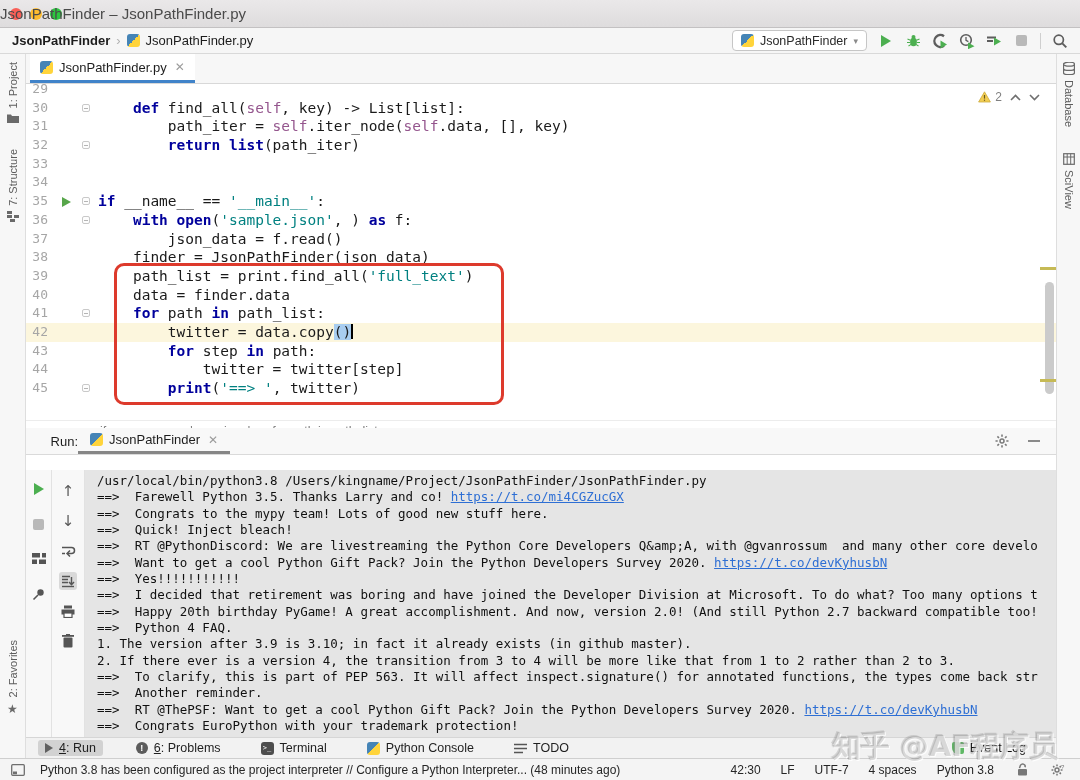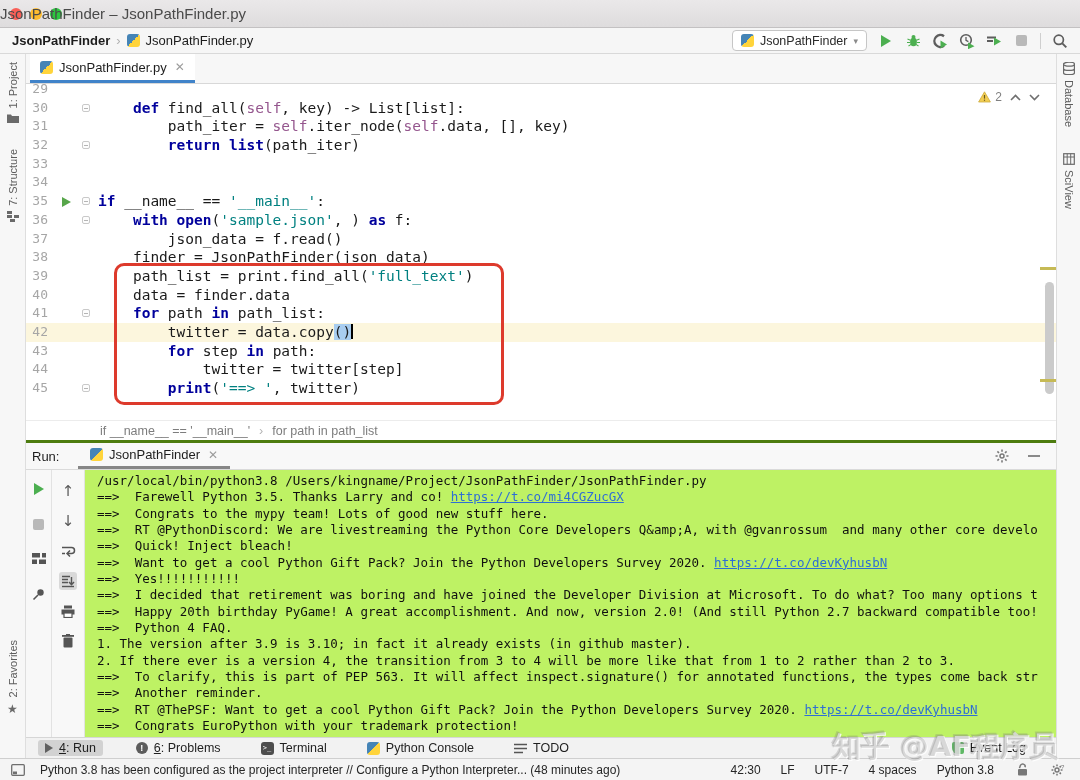--- a/index.html
+++ b/index.html
@@ -75,37 +75,37 @@
     font-family:"Liberation Sans",sans-serif; font-size:12px; color:#808080; }
   .ed-scroll-thumb { position:absolute; right:2px; top:198px; width:9px; height:112px; background:#cbcbcb; border-radius:5px; }
   .stripe-mark { position:absolute; right:0; width:16px; height:3px; background:#c6ba55; }
 
   
   .crumbs2 { position:absolute; left:26px; top:420px; width:1030px; height:23px; background:#fff;
     border-top:1px solid #ececec; border-bottom:3px solid #4d7c0f; display:flex; align-items:center;
     padding-left:74px; gap:9px; font-size:12.5px; color:#7d7d7d; z-index:2; }
 
   
-  .runheader { position:absolute; left:26px; top:443px; width:1030px; height:27px; background:#f8f8f8;
-    border-bottom:1px solid #dadada; display:flex; align-items:stretch; z-index:2; }
+  .runheader { position:absolute; left:26px; top:428px; width:1030px; height:27px; background:#f8f8f8;
+    border-bottom:1px solid #dadada; display:flex; align-items:stretch; z-index:2;text-align:right; }
   .run-label { font-size:13px; color:#1d1d1d; align-self:center; padding-left:6px; width:52px; }
   .run-tab { display:flex; align-items:center; gap:6px; padding:0 12px; font-size:13px; color:#1d1d1d;
     border-bottom:3px solid #868686; }
   .rh-icons { margin-left:auto; display:flex; align-items:center; gap:18px; padding-right:16px; }
   .minim { width:12px; height:2px; background:#8a8a8a; }
 
   
   .runbody { position:absolute; left:26px; top:470px; width:1030px; height:267px; display:flex; z-index:2; }
   .rcol { background:#f8f8f8; border-right:1px solid #e2e2e2; display:flex; flex-direction:column; align-items:center; }
   .rcol1 { width:26px; padding-top:10px; gap:17px; }
   .rcol2 { width:33px; padding-top:12px; gap:12px; }
   .rcol .icn { width:18px; height:18px; }
   .sel-bg { background:#d9d9d9; border-radius:3px; }
   .arrow-ch { font-size:15px; color:#5a5a5a; line-height:1; font-family:"DejaVu Sans",sans-serif; }
-  .console { flex:1; background:#bef264; overflow:hidden; padding:3px 0 0 12px;
+  .console { flex:1; background:#e5e5e5; overflow:hidden; padding:3px 0 0 12px;
     font-family:"DejaVu Sans Mono","Liberation Mono",monospace; font-size:12.5px; line-height:16.35px; color:#101010; }
   .console-line { white-space:pre; }
   .console-link { color:#2e6fd4; text-decoration:underline; cursor:pointer; }
 
   
   .twbar { position:absolute; left:26px; top:737px; width:1030px; height:21px; background:#f2f2f2;
     border-top:1px solid #d6d6d6; display:flex; align-items:center; gap:28px; padding-left:12px; font-size:12.5px; color:#1f1f1f; z-index:2; }
   .tw-item { display:flex; align-items:center; gap:6px; padding:1px 7px; border-radius:3px; }
   .tw-item.selected { background:#d2d2d2; }
   .tw-item u { text-decoration:underline; }
@@ -379,22 +379,22 @@
           <rect x="1.5" y="3.5" width="9" height="10" rx="1" fill="#555"></rect>
           <rect x="0" y="1" width="12" height="1.8" fill="#555"></rect>
           <rect x="4" y="0" width="4" height="1.5" fill="#555"></rect>
         </svg>
     </span>
   </div>
   <div class="console">
       <div class="console-line"><span>/usr/local/bin/python3.8 /Users/kingname/Project/JsonPathFinder/JsonPathFinder.py</span></div>
       <div class="console-line"><span>==&gt;  Farewell Python 3.5. Thanks Larry and co! </span><a class="console-link">https://t.co/mi4CGZucGX</a></div>
       <div class="console-line"><span>==&gt;  Congrats to the mypy team! Lots of good new stuff here.</span></div>
+      <div class="console-line"><span>==&gt;  Quick! Inject bleach!</span></div>
       <div class="console-line"><span>==&gt;  RT @PythonDiscord: We are livestreaming the Python Core Developers Q&amp;amp;A, with @gvanrossum  and many other core develo</span></div>
-      <div class="console-line"><span>==&gt;  Quick! Inject bleach!</span></div>
       <div class="console-line"><span>==&gt;  Want to get a cool Python Gift Pack? Join the Python Developers Survey 2020. </span><a class="console-link">https://t.co/devKyhusbN</a></div>
       <div class="console-line"><span>==&gt;  Yes!!!!!!!!!!!</span></div>
       <div class="console-line"><span>==&gt;  I decided that retirement was boring and have joined the Developer Division at Microsoft. To do what? Too many options t</span></div>
       <div class="console-line"><span>==&gt;  Happy 20th birthday PyGame! A great accomplishment. And now, version 2.0! (And still Python 2.7 backward compatible too!</span></div>
       <div class="console-line"><span>==&gt;  Python 4 FAQ.</span></div>
       <div class="console-line"><span>1. The version after 3.9 is 3.10; in fact it already exists (in github master).</span></div>
       <div class="console-line"><span>2. If there ever is a version 4, the transition from 3 to 4 will be more like that from 1 to 2 rather than 2 to 3.</span></div>
       <div class="console-line"><span>==&gt;  To clarify, this is part of PEP 563. It will affect inspect.signature() for annotated functions, the types come back str</span></div>
       <div class="console-line"><span>==&gt;  Another reminder.</span></div>
       <div class="console-line"><span>==&gt;  RT @ThePSF: Want to get a cool Python Gift Pack? Join the Python Developers Survey 2020. </span><a class="console-link">https://t.co/devKyhusbN</a></div>

